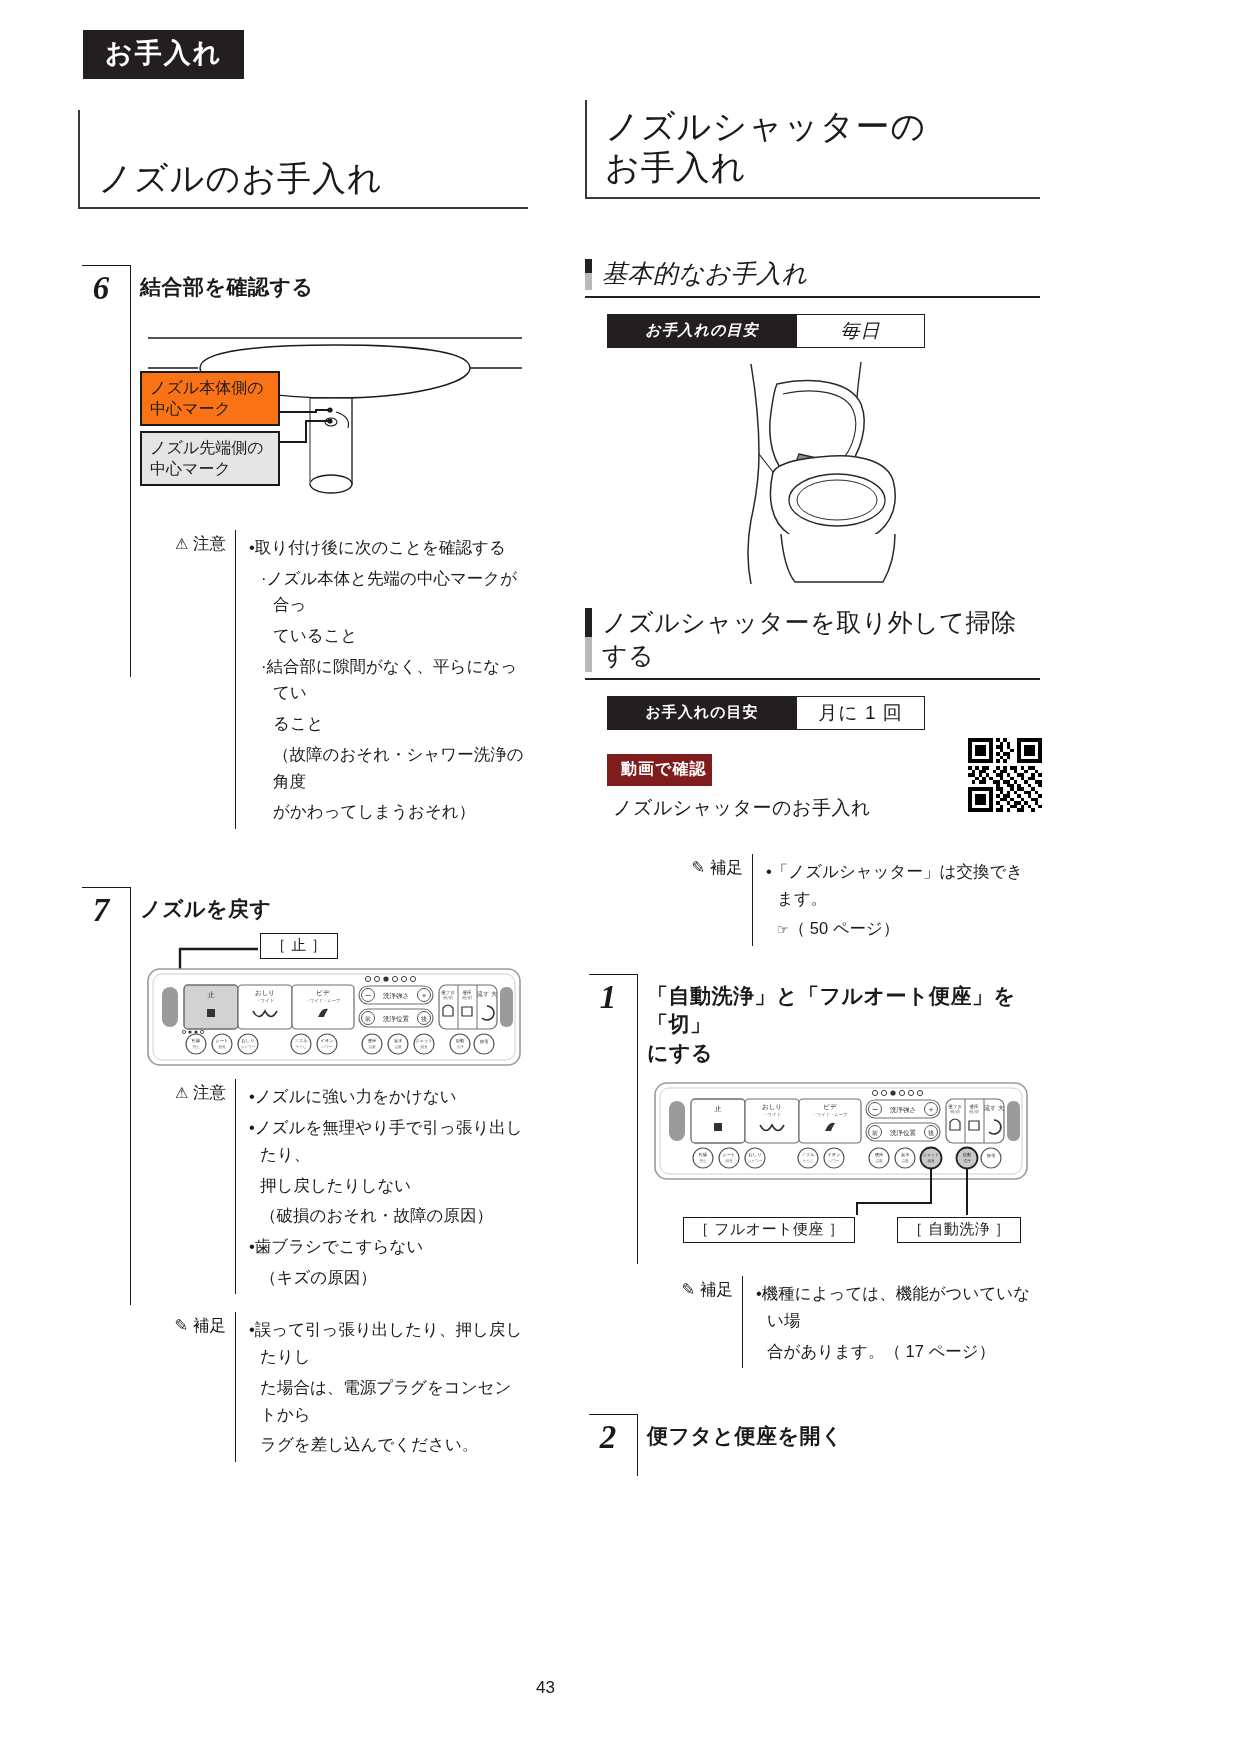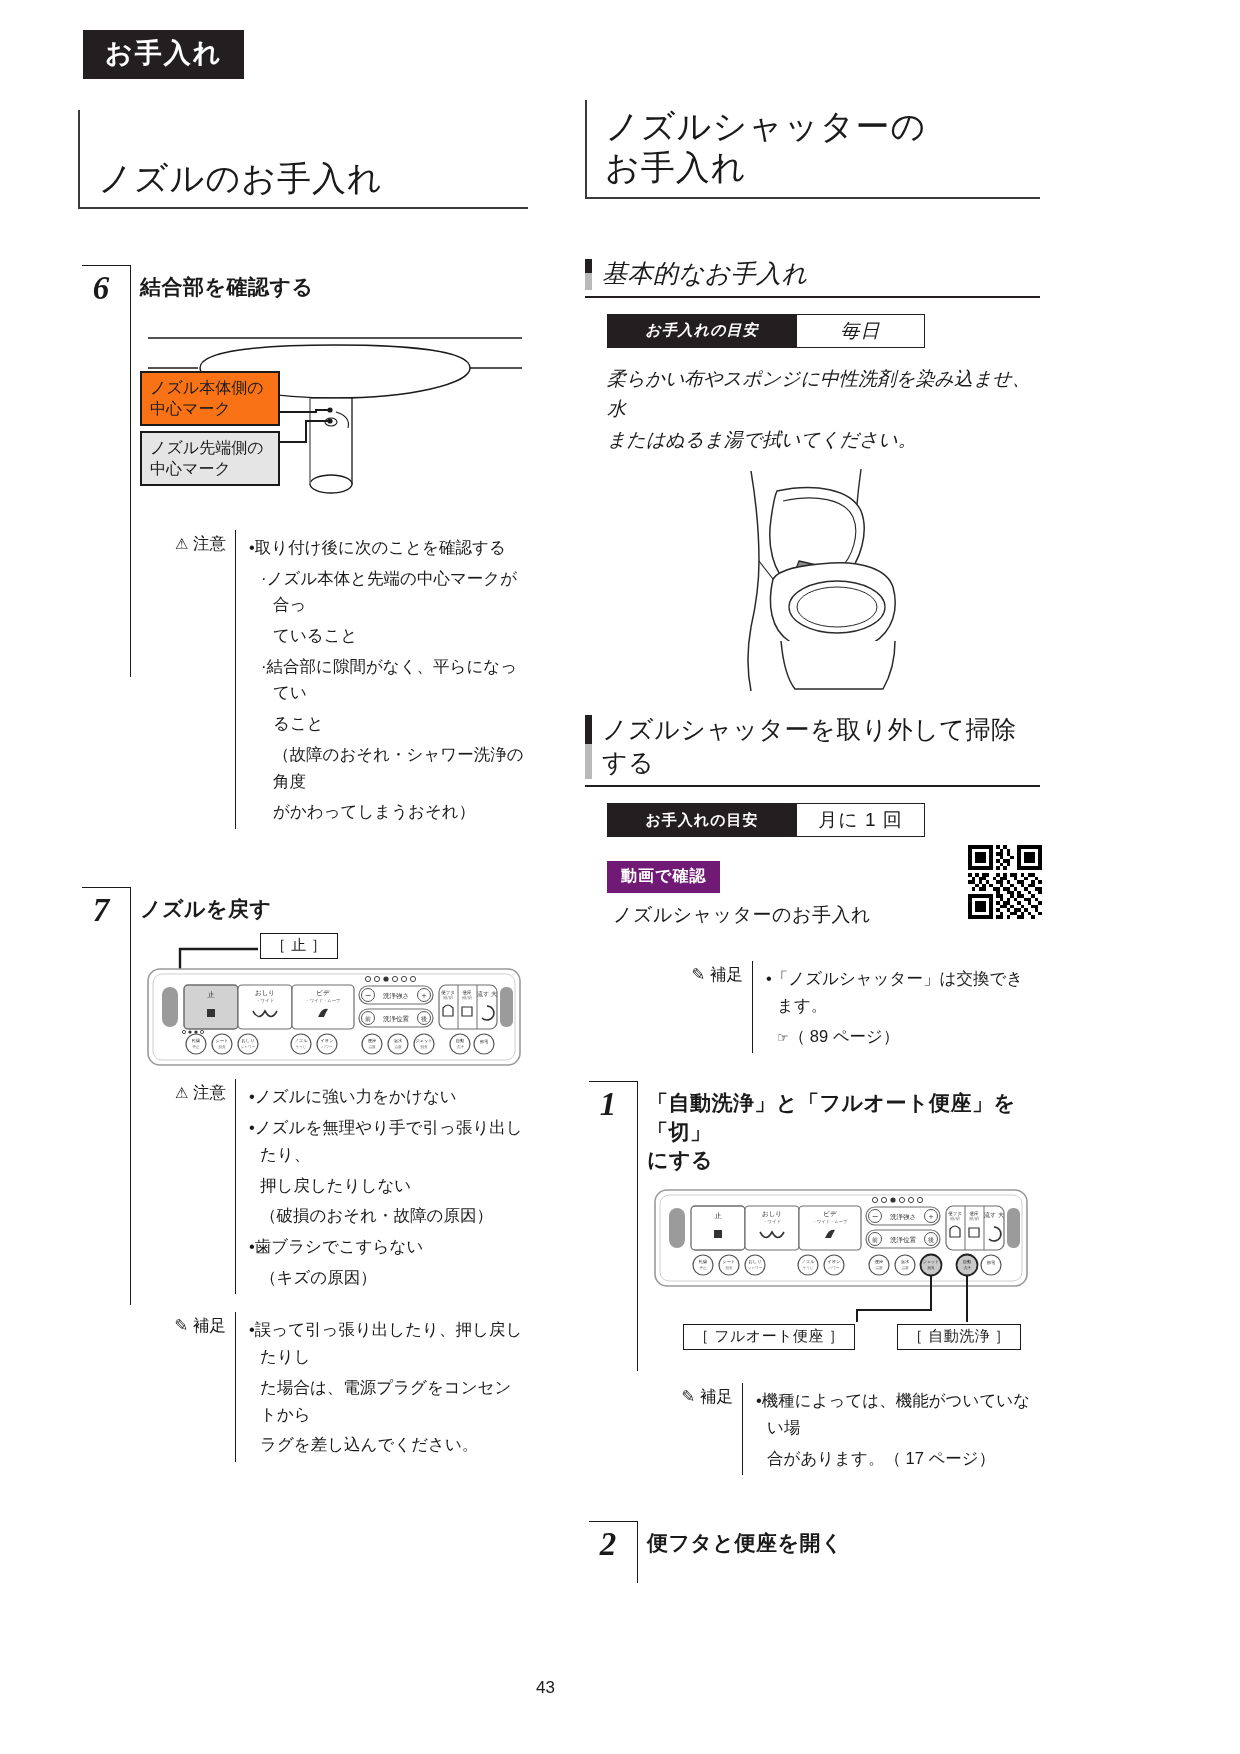--- a/index.html
+++ b/index.html
@@ -109,22 +109,22 @@
     background:linear-gradient(#231f20 0 45%, #b9b9b9 45% 100%);
   }
   .subhead .t{font-size:25px;letter-spacing:.5px;}
 
   
   .para{font-size:19px;line-height:1.6;margin-top:16px;margin-left:22px;}
 
   
   .videorow{position:relative;margin-top:24px;margin-left:22px;height:90px;}
   .videotag{
-    background:#701a75;color:#fff;font-size:16px;font-weight:bold;
-    display:inline-block;padding:5px 14px 6px 14px;letter-spacing:1px;
+    background:#7f1d1d;color:#fff;font-size:16px;font-weight:bold;
+    display:inline-block;padding:5px 6px 6px 14px;letter-spacing:1px;
   }
   .videotxt{font-size:19px;margin-top:9px;margin-left:6px;letter-spacing:.5px;}
   .qr{
     position:absolute;right:-10px;top:-20px;
     width:78px;height:78px;border:4px solid #fff;background:#fff;
   }
   .qr svg{display:block;}
 
   
   .remote-wrap{position:relative;margin-top:10px;}
@@ -368,24 +368,20 @@
     <div style="margin-top:58px;font-style:italic;">
       <div class="subhead">
         <div class="t">基本的なお手入れ</div>
       </div>
 
       <div class="guide">
         <div class="g-l">お手入れの目安</div>
         <div class="g-r">毎日</div>
       </div>
 
-      <div class="para">
-        <div>柔らかい布やスポンジに中性洗剤を染み込ませ、水</div>
-        <div>またはぬるま湯で拭いてください。</div>
-      </div>
 
       <div style="margin-top:10px;margin-left:70px;">
         <svg width="340" height="230" viewBox="0 0 340 230">
           <path d="M96,6 C100,30 104,60 104,96 C104,120 101,140 96,162" fill="none" stroke="#2a2a2a" stroke-width="1.5"></path>
           <path d="M206,4 C203,26 200,56 199,86" fill="none" stroke="#2a2a2a" stroke-width="1.4"></path>
 
           <path d="M122,26 C160,18 196,24 206,46 C214,66 206,96 190,112 C176,126 150,128 134,118
                    C118,108 112,80 116,54 C118,40 119,32 122,26 Z" fill="#ffffff" stroke="#2a2a2a" stroke-width="1.5"></path>
           <path d="M128,36 C160,29 190,34 198,52 C205,68 198,92 184,105" fill="none" stroke="#2a2a2a" stroke-width="1.1"></path>
 
@@ -530,21 +526,21 @@
       </div>
 
       <div class="note" style="margin-top:10px;margin-left:72px;">
         <div class="lbl">
           <span>✎</span>
           <span>補足</span>
         </div>
         <div class="body">
           <p class="b1">•<span>「ノズルシャッター」は交換できます。</span></p>
           <p class="cont">
-            <span style="font-size:13px;">☞</span><span>（  89 ページ）</span>
+            <span style="font-size:13px;">☞</span><span>（  50 ページ）</span>
           </p>
         </div>
       </div>
 
       <div class="step" style="margin-top:34px;">
         <div class="stepnum-rule-top"></div>
         <div class="stepbar" style="height:290px;"></div>
         <div class="stepnum">1</div>
         <div class="steptitle">「自動洗浄」と「フルオート便座」を「切」
 にする</div>

